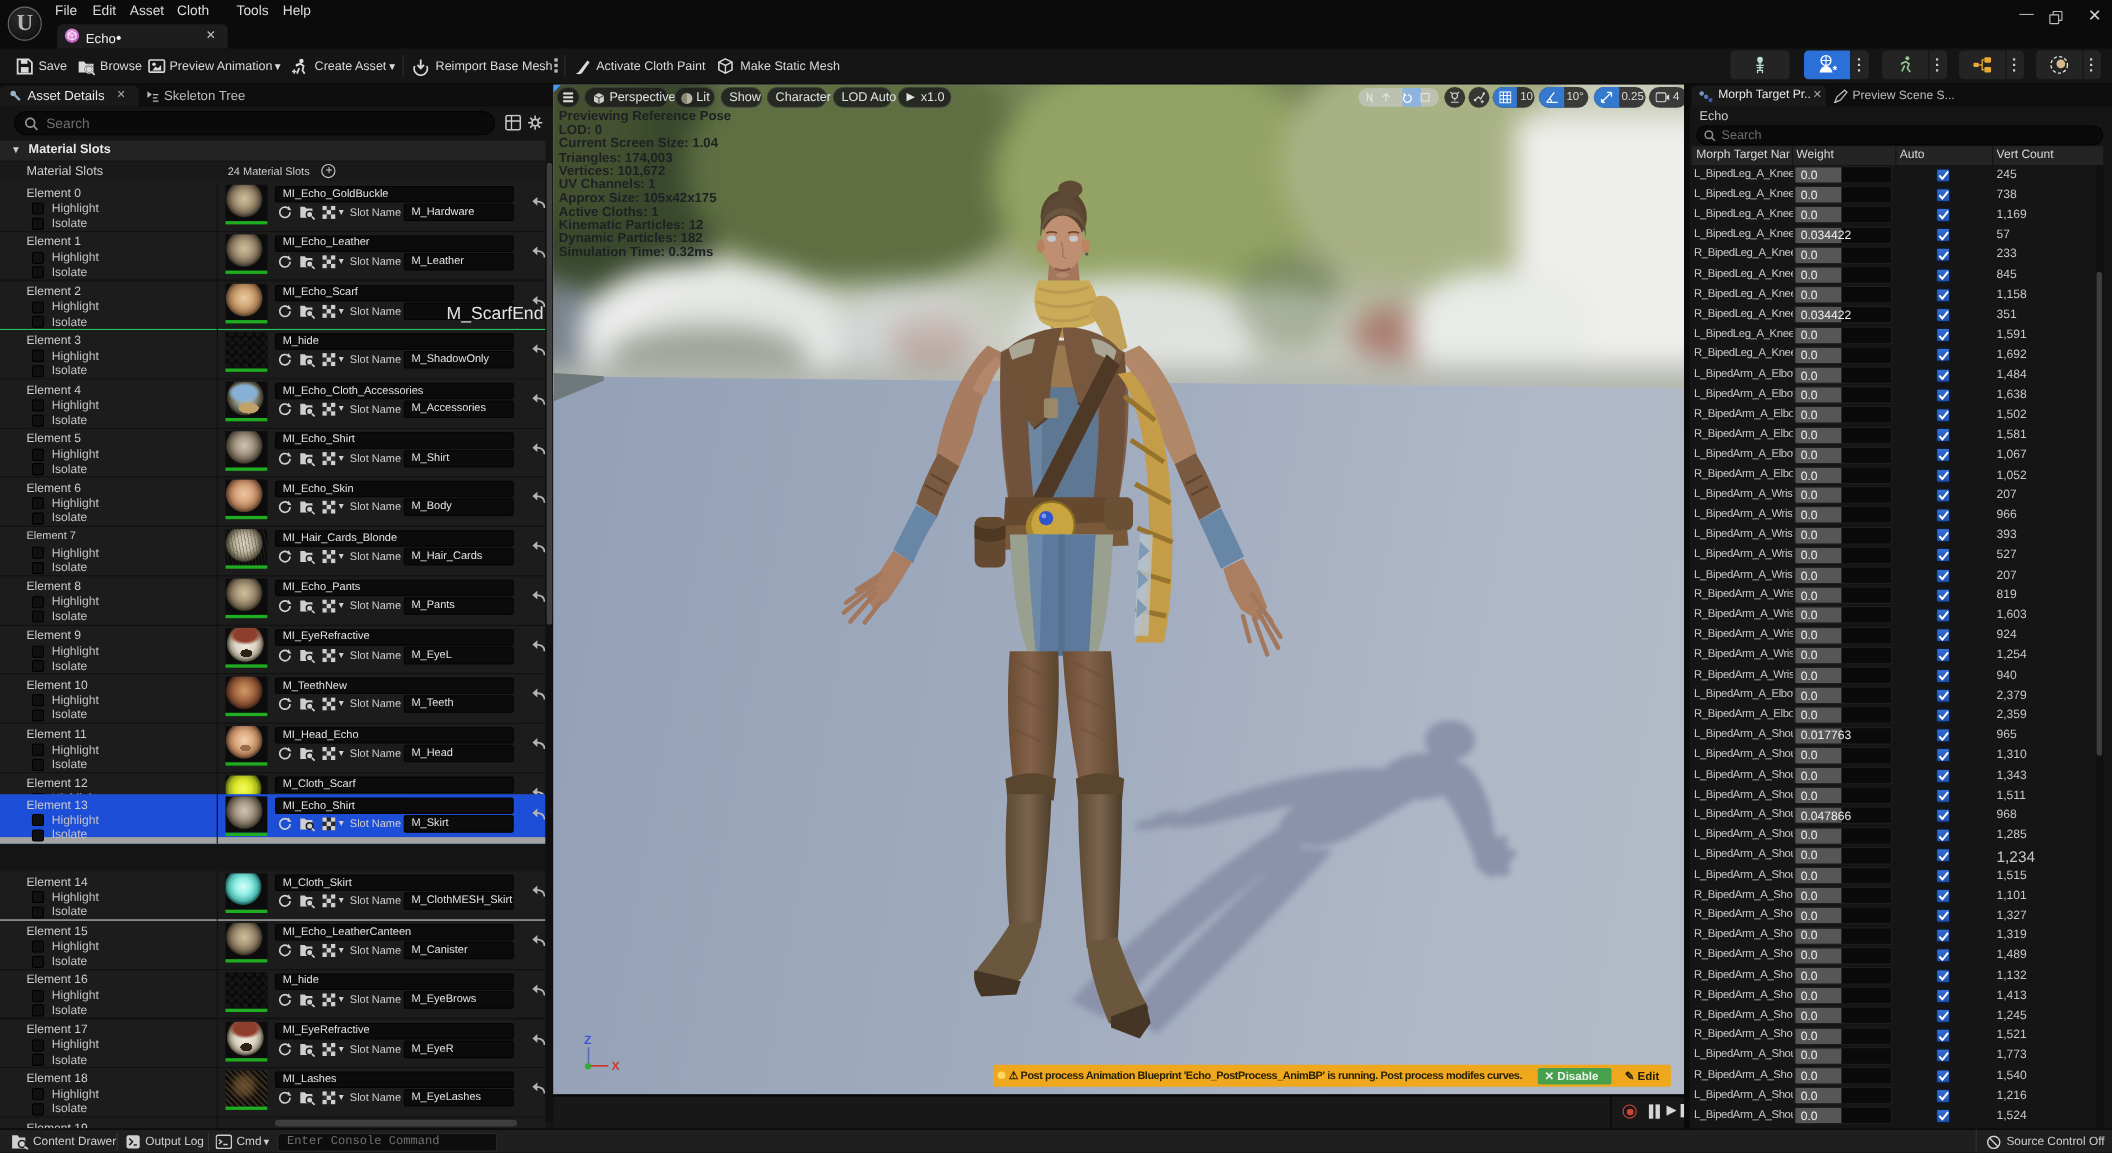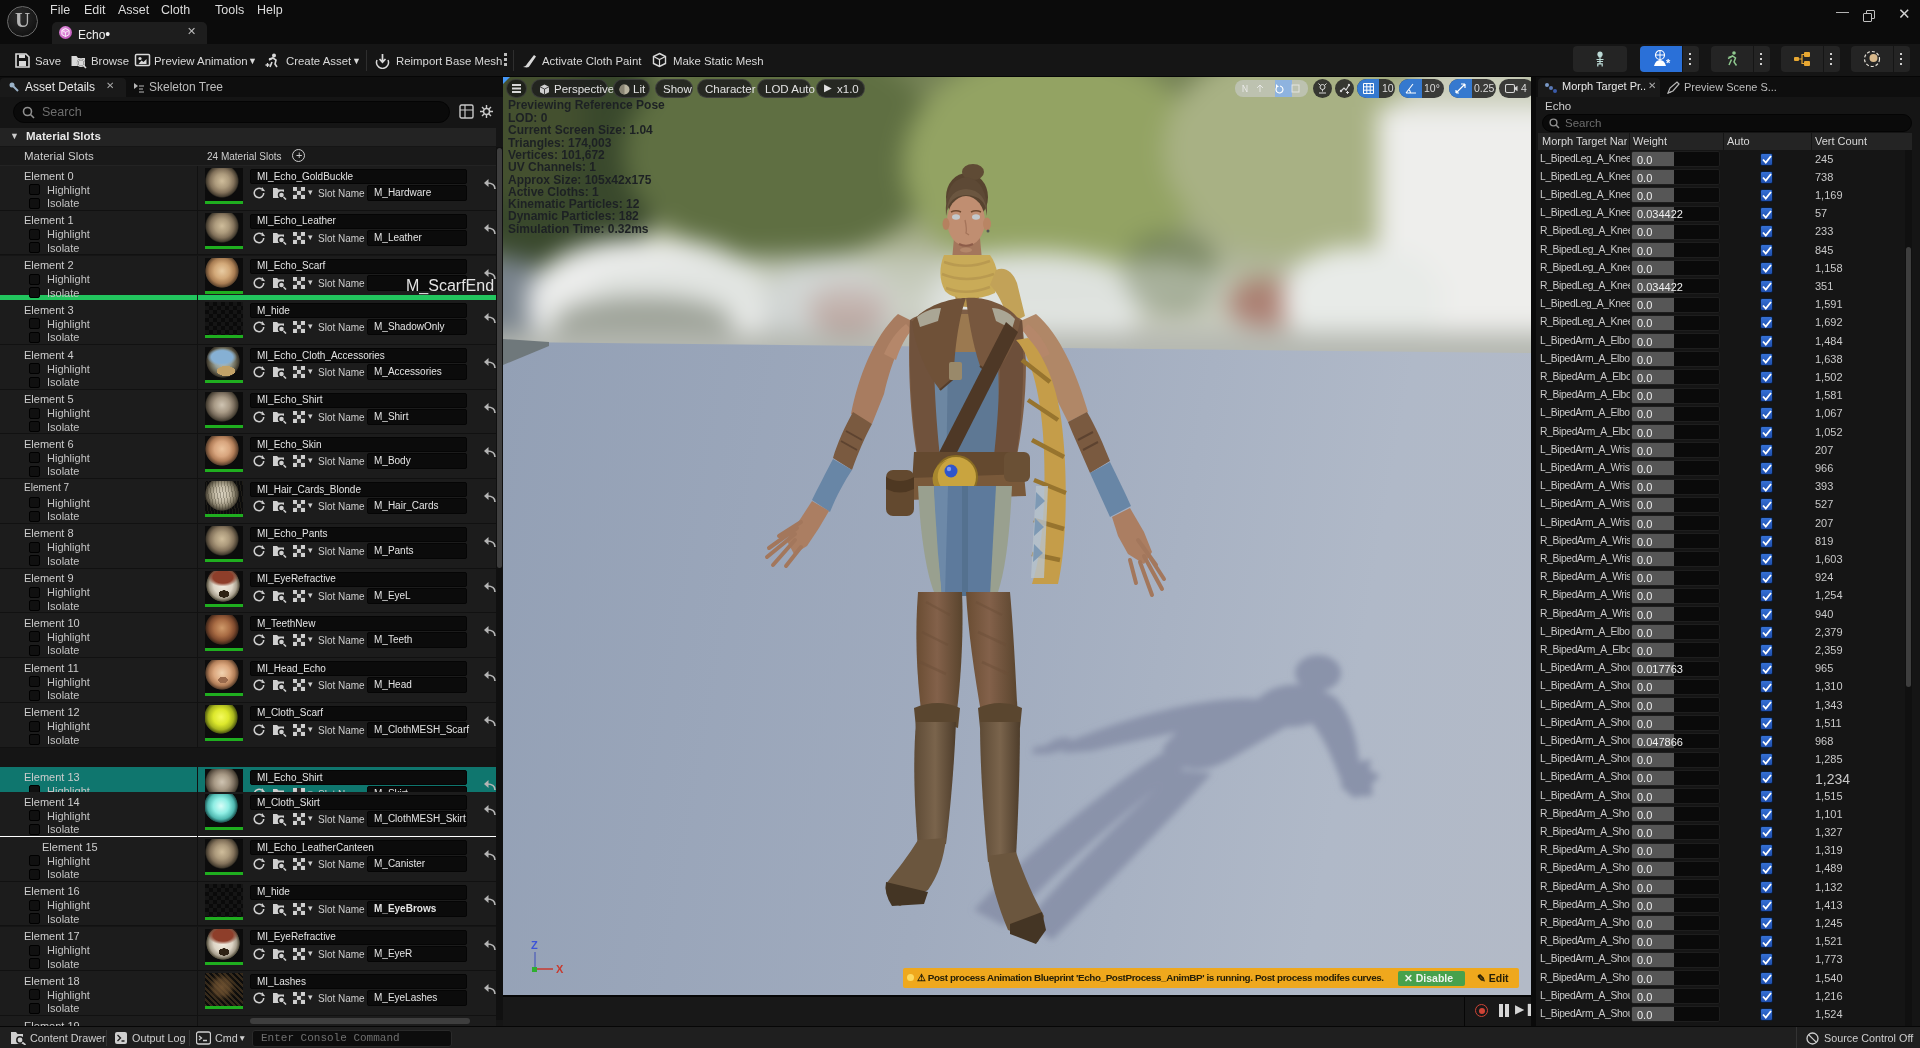--- a/index.html
+++ b/index.html
@@ -218,21 +218,21 @@
         </svg>
         <div class="tx" style="left:308px;top:21px;font-size:9px;color:#cfcfcf;">▾</div>
         <div class="tx" style="left:318px;top:22px;font-size:10px;color:#cdcdcd;">Slot Name</div>
         <div class="abs" style="left:367px;top:19px;width:100px;height:16px;background:#0b0b0b;border:1px solid #050505;border-radius:2px;"></div>
         <div class="tx" style="left:374px;top:21px;font-size:10px;color:#e4e4e4;">M_Leather</div>
         <svg class="abs" style="left:482px;top:12px;" width="15" height="13" viewBox="0 0 15 13">
           <path d="M13 11c0-4-3-6-8-6" fill="none" stroke="#b4b4b4" stroke-width="1.6"></path>
           <path d="M6.5 1L2 5l4.5 4z" fill="#b4b4b4"></path>
         </svg>
       </div>
-      <div class="abs" style="left:0;top:89.5px;width:496px;height:44.7px;background:#1c1c1c;border-bottom:5px solid #22c55e;">
+      <div class="abs" style="left:0;top:89.5px;width:496px;height:44.7px;background:#1c1c1c;border-bottom:1px solid #22c55e;">
         <div class="tx" style="left:24px;top:3.5px;font-size:11px;color:#cdcdcd;">Element 2</div>
         <div class="abs" style="left:29px;top:18px;width:11px;height:11px;background:#101010;border:1px solid #000;border-radius:2px;"></div>
         <div class="tx" style="left:47px;top:17.5px;font-size:11px;color:#c4c4c4;">Highlight</div>
         <div class="abs" style="left:29px;top:31.5px;width:11px;height:11px;background:#101010;border:1px solid #000;border-radius:2px;"></div>
         <div class="tx" style="left:47px;top:31px;font-size:11px;color:#c4c4c4;">Isolate</div>
         <div class="abs" style="left:197px;top:0;width:1px;height:44.7px;background:#111;"></div>
         <div class="abs" style="left:205px;top:2px;width:38px;height:33px;background:#0c0c0c;background-image:radial-gradient(circle 17px at 17px 13px,#e8cba2 0%,#d2a878 45%,#a87c52 75%,#5e452e 95%,rgba(0,0,0,0) 100%);"></div>
         <div class="abs" style="left:205px;top:35px;width:38px;height:3px;background:#1fae1f;"></div>
         <div class="abs" style="left:250px;top:3px;width:217px;height:15px;background:#0b0b0b;border:1px solid #050505;border-radius:2px;"></div>
         <div class="tx" style="left:257px;top:4.5px;font-size:10px;color:#e4e4e4;">MI_Echo_Scarf</div>
@@ -625,21 +625,21 @@
         </svg>
         <div class="tx" style="left:308px;top:21px;font-size:9px;color:#cfcfcf;">▾</div>
         <div class="tx" style="left:318px;top:22px;font-size:10px;color:#cdcdcd;">Slot Name</div>
         <div class="abs" style="left:367px;top:19px;width:100px;height:16px;background:#0b0b0b;border:1px solid #050505;border-radius:2px;"></div>
         <div class="tx" style="left:374px;top:21px;font-size:10px;color:#e4e4e4;">M_ClothMESH_Scarf</div>
         <svg class="abs" style="left:482px;top:12px;" width="15" height="13" viewBox="0 0 15 13">
           <path d="M13 11c0-4-3-6-8-6" fill="none" stroke="#b4b4b4" stroke-width="1.6"></path>
           <path d="M6.5 1L2 5l4.5 4z" fill="#b4b4b4"></path>
         </svg>
       </div>
-      <div class="abs" style="left:0;top:601px;width:496px;height:44.7px;background:#0f766e;border-bottom:6px solid #a3a3a3;">
+      <div class="abs" style="left:0;top:556px;width:496px;height:44.7px;background:#1d4ed8;border-bottom:6px solid #a3a3a3;">
         <div class="tx" style="left:24px;top:3.5px;font-size:11px;color:#cdcdcd;">Element 13</div>
         <div class="abs" style="left:29px;top:18px;width:11px;height:11px;background:#101010;border:1px solid #000;border-radius:2px;"></div>
         <div class="tx" style="left:47px;top:17.5px;font-size:11px;color:#c4c4c4;">Highlight</div>
         <div class="abs" style="left:29px;top:31.5px;width:11px;height:11px;background:#101010;border:1px solid #000;border-radius:2px;"></div>
         <div class="tx" style="left:47px;top:31px;font-size:11px;color:#c4c4c4;">Isolate</div>
         <div class="abs" style="left:197px;top:0;width:1px;height:44.7px;background:#111;"></div>
         <div class="abs" style="left:205px;top:2px;width:38px;height:33px;background:#0c0c0c;background-image:radial-gradient(circle 17px at 17px 13px,#cfc4b2 0%,#a89a86 45%,#7d7060 70%,#453e32 93%,rgba(0,0,0,0) 100%);"></div>
         <div class="abs" style="left:205px;top:35px;width:38px;height:3px;background:#1fae1f;"></div>
         <div class="abs" style="left:250px;top:3px;width:217px;height:15px;background:#0b0b0b;border:1px solid #050505;border-radius:2px;"></div>
         <div class="tx" style="left:257px;top:4.5px;font-size:10px;color:#e4e4e4;">MI_Echo_Shirt</div>
@@ -700,21 +700,21 @@
         <div class="tx" style="left:308px;top:21px;font-size:9px;color:#cfcfcf;">▾</div>
         <div class="tx" style="left:318px;top:22px;font-size:10px;color:#cdcdcd;">Slot Name</div>
         <div class="abs" style="left:367px;top:19px;width:100px;height:16px;background:#0b0b0b;border:1px solid #050505;border-radius:2px;"></div>
         <div class="tx" style="left:374px;top:21px;font-size:10px;color:#e4e4e4;">M_ClothMESH_Skirt</div>
         <svg class="abs" style="left:482px;top:12px;" width="15" height="13" viewBox="0 0 15 13">
           <path d="M13 11c0-4-3-6-8-6" fill="none" stroke="#b4b4b4" stroke-width="1.6"></path>
           <path d="M6.5 1L2 5l4.5 4z" fill="#b4b4b4"></path>
         </svg>
       </div>
       <div class="abs" style="left:0;top:671.1px;width:496px;height:44.7px;background:#1c1c1c;border-bottom:1px solid #111111;">
-        <div class="tx" style="left:24px;top:3.5px;font-size:11px;color:#cdcdcd;margin-left:18px;">Element 15</div>
+        <div class="tx" style="left:24px;top:3.5px;font-size:11px;color:#cdcdcd;">Element 15</div>
         <div class="abs" style="left:29px;top:18px;width:11px;height:11px;background:#101010;border:1px solid #000;border-radius:2px;"></div>
         <div class="tx" style="left:47px;top:17.5px;font-size:11px;color:#c4c4c4;">Highlight</div>
         <div class="abs" style="left:29px;top:31.5px;width:11px;height:11px;background:#101010;border:1px solid #000;border-radius:2px;"></div>
         <div class="tx" style="left:47px;top:31px;font-size:11px;color:#c4c4c4;">Isolate</div>
         <div class="abs" style="left:197px;top:0;width:1px;height:44.7px;background:#111;"></div>
         <div class="abs" style="left:205px;top:2px;width:38px;height:33px;background:#0c0c0c;background-image:radial-gradient(circle 17px at 17px 13px,#cfbd9b 0%,#ac9a7c 42%,#82715a 70%,#453d30 92%,rgba(0,0,0,0) 100%);"></div>
         <div class="abs" style="left:205px;top:35px;width:38px;height:3px;background:#1fae1f;"></div>
         <div class="abs" style="left:250px;top:3px;width:217px;height:15px;background:#0b0b0b;border:1px solid #050505;border-radius:2px;"></div>
         <div class="tx" style="left:257px;top:4.5px;font-size:10px;color:#e4e4e4;">MI_Echo_LeatherCanteen</div>
         <svg class="abs" style="left:253px;top:21px;" width="12" height="12" viewBox="0 0 14 14">
@@ -767,21 +767,21 @@
           <rect x="0" y="0" width="13" height="13" fill="#2a2a2a"></rect>
           <rect x="0" y="0" width="4.3" height="4.3" fill="#cfcfcf"></rect>
           <rect x="8.6" y="0" width="4.4" height="4.3" fill="#cfcfcf"></rect>
           <rect x="4.3" y="4.3" width="4.3" height="4.3" fill="#cfcfcf"></rect>
           <rect x="0" y="8.6" width="4.3" height="4.4" fill="#cfcfcf"></rect>
           <rect x="8.6" y="8.6" width="4.4" height="4.4" fill="#cfcfcf"></rect>
         </svg>
         <div class="tx" style="left:308px;top:21px;font-size:9px;color:#cfcfcf;">▾</div>
         <div class="tx" style="left:318px;top:22px;font-size:10px;color:#cdcdcd;">Slot Name</div>
         <div class="abs" style="left:367px;top:19px;width:100px;height:16px;background:#0b0b0b;border:1px solid #050505;border-radius:2px;"></div>
-        <div class="tx" style="left:374px;top:21px;font-size:10px;color:#e4e4e4;font-weight:bold;">M_EyeBrows</div>
+        <div class="tx" style="left:374px;top:21px;font-size:10px;color:#e4e4e4;">M_EyeBrows</div>
         <svg class="abs" style="left:482px;top:12px;" width="15" height="13" viewBox="0 0 15 13">
           <path d="M13 11c0-4-3-6-8-6" fill="none" stroke="#b4b4b4" stroke-width="1.6"></path>
           <path d="M6.5 1L2 5l4.5 4z" fill="#b4b4b4"></path>
         </svg>
       </div>
       <div class="abs" style="left:0;top:760.6px;width:496px;height:44.7px;background:#1c1c1c;border-bottom:1px solid #111111;">
         <div class="tx" style="left:24px;top:3.5px;font-size:11px;color:#cdcdcd;">Element 17</div>
         <div class="abs" style="left:29px;top:18px;width:11px;height:11px;background:#101010;border:1px solid #000;border-radius:2px;"></div>
         <div class="tx" style="left:47px;top:17.5px;font-size:11px;color:#c4c4c4;">Highlight</div>
         <div class="abs" style="left:29px;top:31.5px;width:11px;height:11px;background:#101010;border:1px solid #000;border-radius:2px;"></div>

